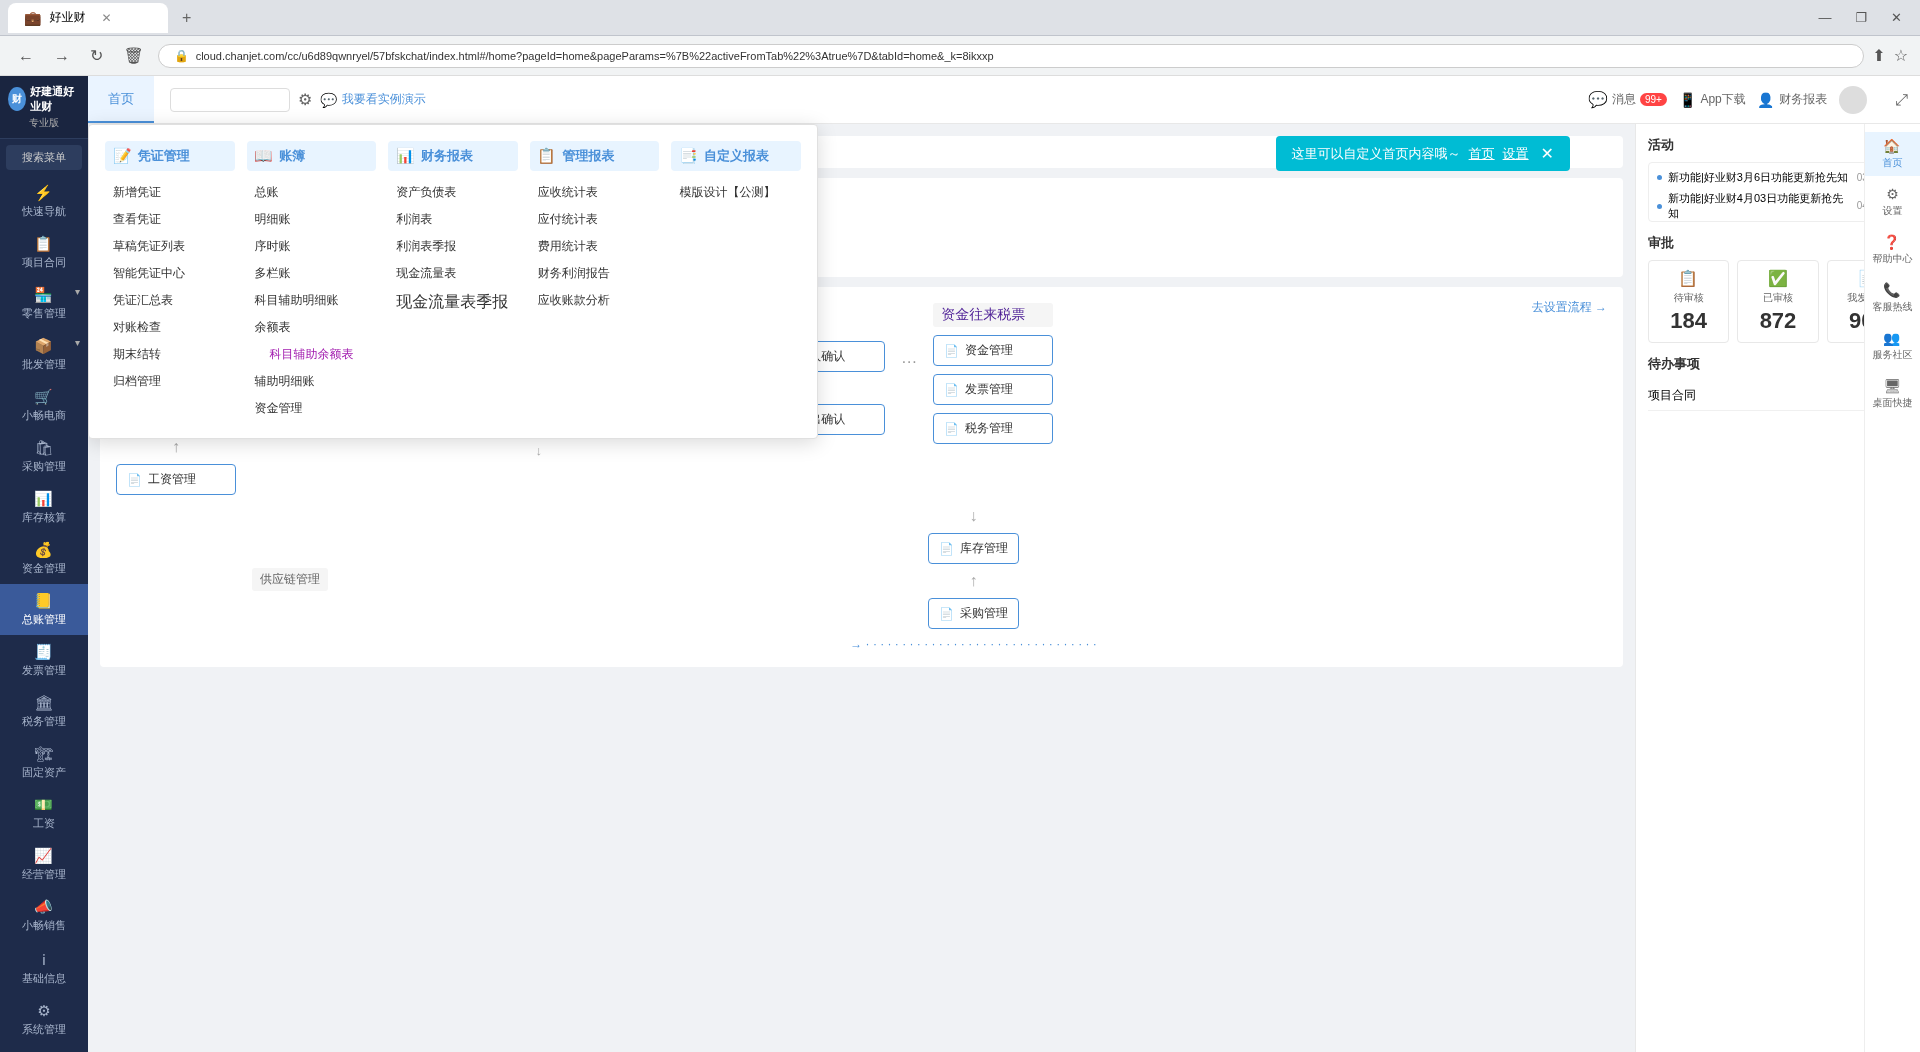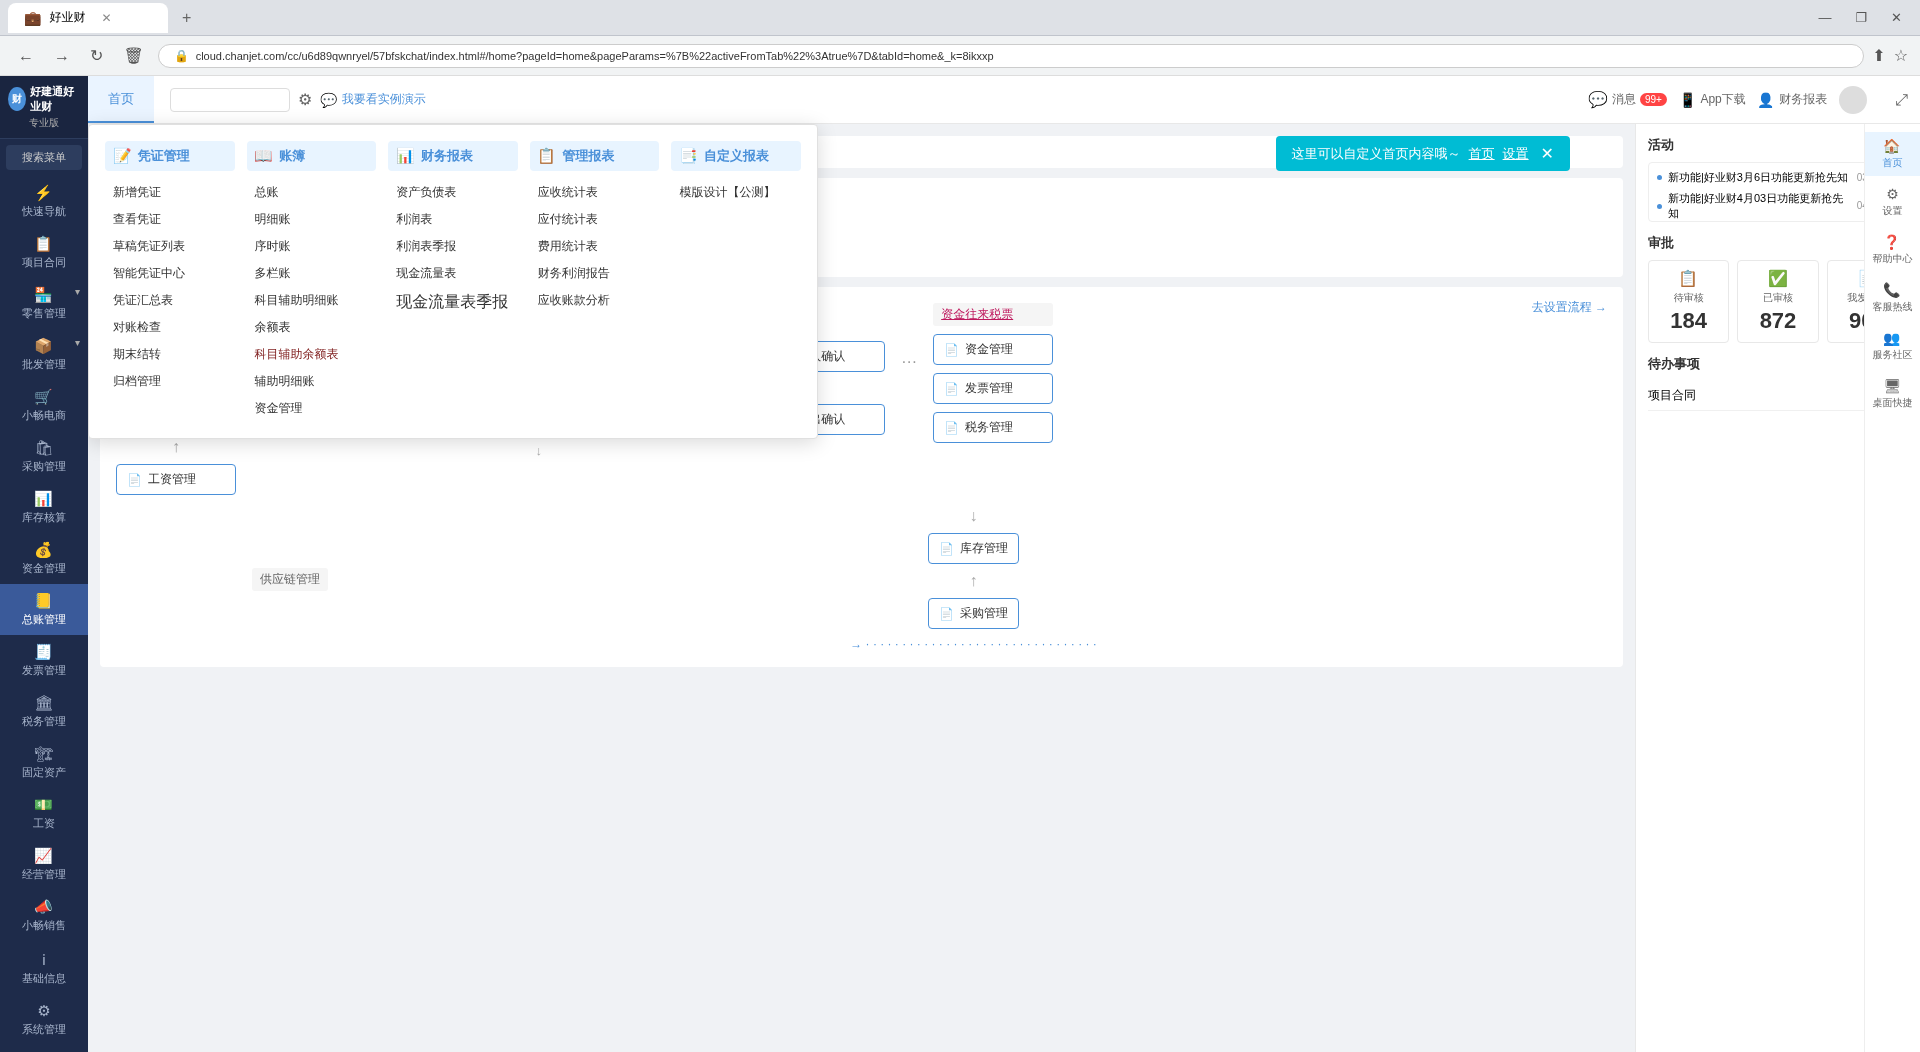--- a/index.html
+++ b/index.html
@@ -190,21 +190,21 @@
           <div style="display:flex; align-items:center; gap:6px; padding:6px 8px; background:#e8f4ff; border-radius:4px; margin-bottom:8px; color:#4a90d9; font-weight:bold; font-size:13px; cursor:pointer;">
             <span style="font-size:15px;">📖</span>
             <span>账簿</span>
           </div>
           <div style="padding:5px 8px; cursor:pointer; color:#333; font-size:12px;">总账</div>
           <div style="padding:5px 8px; cursor:pointer; color:#333; font-size:12px;">明细账</div>
           <div style="padding:5px 8px; cursor:pointer; color:#333; font-size:12px;">序时账</div>
           <div style="padding:5px 8px; cursor:pointer; color:#333; font-size:12px;">多栏账</div>
           <div style="padding:5px 8px; cursor:pointer; color:#333; font-size:12px;">科目辅助明细账</div>
           <div style="padding:5px 8px; cursor:pointer; color:#333; font-size:12px;">余额表</div>
-          <div style="padding:5px 8px; cursor:pointer; color:#7f1d1d; font-size:12px;">科目辅助余额表</div>
+          <div style="padding:5px 8px; cursor:pointer; color:#a21caf; font-size:12px;text-align:center;">科目辅助余额表</div>
           <div style="padding:5px 8px; cursor:pointer; color:#333; font-size:12px;">辅助明细账</div>
           <div style="padding:5px 8px; cursor:pointer; color:#333; font-size:12px;">资金管理</div>
         </div>
 
         <div>
           <div style="display:flex; align-items:center; gap:6px; padding:6px 8px; background:#e8f4ff; border-radius:4px; margin-bottom:8px; color:#4a90d9; font-weight:bold; font-size:13px; cursor:pointer;">
             <span style="font-size:15px;">📊</span>
             <span>财务报表</span>
           </div>
           <div style="padding:5px 8px; cursor:pointer; color:#333; font-size:12px;">资产负债表</div>
@@ -356,21 +356,21 @@
               <div style="height:16px;"></div>
               <div style="border:1px solid #4a90d9; border-radius:4px; padding:6px 10px; display:flex; align-items:center; gap:6px; font-size:12px; color:#333; background:white; cursor:pointer;">
                 <span style="color:#4a90d9;">📄</span>
                 <span>支出确认</span>
               </div>
             </div>
 
             <div style="padding-top:50px; color:#999; font-size:16px;">···</div>
 
             <div style="display:flex; flex-direction:column; gap:8px; min-width:120px;">
-              <div style="font-size:12px; color:#be185d; background:#f5f5f5; padding:3px 8px; border-radius:3px;text-decoration:underline;">资金往来税票</div>
+              <div style="font-size:14px; color:#4c1d95; background:#f5f5f5; padding:3px 8px; border-radius:3px;">资金往来税票</div>
               <div style="border:1px solid #4a90d9; border-radius:4px; padding:6px 10px; display:flex; align-items:center; gap:6px; font-size:12px; color:#333; background:white; cursor:pointer;">
                 <span style="color:#4a90d9;">📄</span>
                 <span>资金管理</span>
               </div>
               <div style="border:1px solid #4a90d9; border-radius:4px; padding:6px 10px; display:flex; align-items:center; gap:6px; font-size:12px; color:#333; background:white; cursor:pointer;">
                 <span style="color:#4a90d9;">📄</span>
                 <span>发票管理</span>
               </div>
               <div style="border:1px solid #4a90d9; border-radius:4px; padding:6px 10px; display:flex; align-items:center; gap:6px; font-size:12px; color:#333; background:white; cursor:pointer;">
                 <span style="color:#4a90d9;">📄</span>

